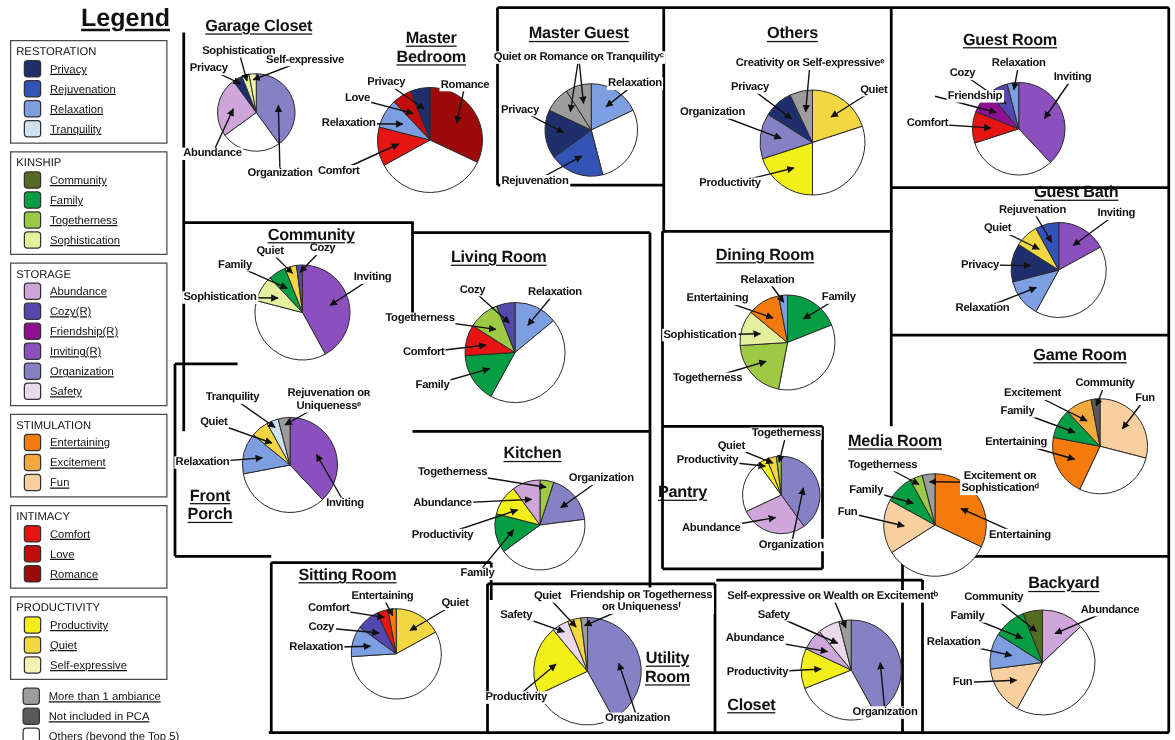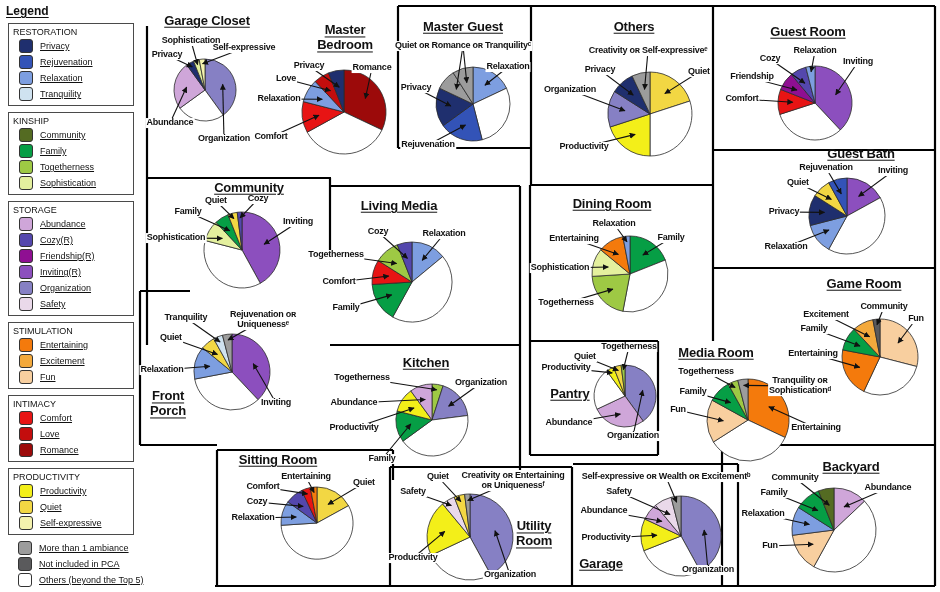--- a/index.html
+++ b/index.html
@@ -9,22 +9,22 @@
   #plan{position:absolute;left:0;top:0;}
   #labels{position:absolute;inset:0;pointer-events:none;}
   .room-title{position:absolute;transform:translate(-50%,-50%);font-weight:bold;
       font-size:13px;line-height:1.12;text-align:center;white-space:pre-line;
       text-decoration:underline;text-underline-offset:2px;letter-spacing:-0.2px;}
   .lbl{position:absolute;transform:translate(-50%,-50%);font-size:9px;font-weight:bold;
       letter-spacing:-0.25px;line-height:1.1;text-align:center;white-space:pre;
       background:#fff;padding:0 1px;}
   
   #legend{position:absolute;left:6px;top:2px;width:130px;}
-  #legend-title{font-size:12px;font-weight:bold;text-decoration:underline;
-      text-underline-offset:2px;text-align:left;margin:2px 0 5px 0;}
+  #legend-title{font-size:20px;font-weight:bold;text-decoration:underline;
+      text-underline-offset:2px;text-align:right;margin:2px 0 5px 0;}
   .lgroup{border:1.5px solid #4a4a4a;background:#fff;padding:3px 4px 2px 4px;margin:0 2px 6px 2px;}
   .lg-head{font-size:9px;letter-spacing:0;margin:0 0 2px 0;}
   .lg-item{display:flex;align-items:center;gap:7px;margin:2px 0 2px 6px;height:14px;}
   .sw{width:12px;height:12px;border:1px solid #333;border-radius:3px;flex:0 0 auto;}
   .lg-label{font-size:9px;text-decoration:underline;white-space:nowrap;}
   #legend-extras{margin:6px 0 0 12px;}
   #legend-extras .lg-item{margin-left:0;}
 </style>
 </head>
 <body>
@@ -330,61 +330,61 @@
       <div class="lbl" style="left: 463px; top: 46px;">Quiet ᴏʀ Romance ᴏʀ Tranquilityᶜ</div>
       <div class="room-title" style="left: 463px; top: 27px;">Master Guest</div>
       <div class="lbl" style="left: 699px; top: 72px;">Quiet</div>
       <div class="lbl" style="left: 584px; top: 147px;">Productivity</div>
       <div class="lbl" style="left: 570px; top: 90px;">Organization</div>
       <div class="lbl" style="left: 600px; top: 70px;">Privacy</div>
       <div class="lbl" style="left: 648px; top: 51px;">Creativity ᴏʀ Self-expressiveᵉ</div>
       <div class="room-title" style="left: 634px; top: 27px;">Others</div>
       <div class="lbl" style="left: 858px; top: 62px;">Inviting</div>
       <div class="lbl" style="left: 742px; top: 99px;">Comfort</div>
-      <div class="lbl" style="left: 752px; top: 77px;">Friendship</div>
+      <div class="lbl" style="left: 780px; top: 77px;">Friendship</div>
       <div class="lbl" style="left: 770px; top: 59px;">Cozy</div>
       <div class="lbl" style="left: 815px; top: 51px;">Relaxation</div>
       <div class="room-title" style="left: 808px; top: 32px;">Guest Room</div>
       <div class="lbl" style="left: 893px; top: 171px;">Inviting</div>
       <div class="lbl" style="left: 786px; top: 247px;">Relaxation</div>
       <div class="lbl" style="left: 784px; top: 212px;">Privacy</div>
       <div class="lbl" style="left: 798px; top: 183px;">Quiet</div>
       <div class="lbl" style="left: 826px; top: 168px;">Rejuvenation</div>
       <div class="room-title" style="left: 861px; top: 154px;">Guest Bath</div>
       <div class="lbl" style="left: 916px; top: 319px;">Fun</div>
       <div class="lbl" style="left: 813px; top: 354px;">Entertaining</div>
       <div class="lbl" style="left: 814px; top: 329px;">Family</div>
       <div class="lbl" style="left: 826px; top: 315px;">Excitement</div>
       <div class="lbl" style="left: 884px; top: 307px;">Community</div>
       <div class="room-title" style="left: 864px; top: 284px;">Game Room</div>
       <div class="lbl" style="left: 816px; top: 428px;">Entertaining</div>
       <div class="lbl" style="left: 678px; top: 410px;">Fun</div>
       <div class="lbl" style="left: 693px; top: 392px;">Family</div>
       <div class="lbl" style="left: 706px; top: 372px;">Togetherness</div>
-      <div class="lbl" style="left: 800px; top: 386px;">Tranquility ᴏʀ
+      <div class="lbl" style="left: 800px; top: 386px;">Excitement ᴏʀ
 Sophisticationᵈ</div>
       <div class="room-title" style="left: 716px; top: 353px;">Media Room</div>
       <div class="lbl" style="left: 888px; top: 488px;">Abundance</div>
       <div class="lbl" style="left: 770px; top: 546px;">Fun</div>
       <div class="lbl" style="left: 763px; top: 514px;">Relaxation</div>
       <div class="lbl" style="left: 774px; top: 493px;">Family</div>
       <div class="lbl" style="left: 795px; top: 478px;">Community</div>
       <div class="room-title" style="left: 851px; top: 467px;">Backyard</div>
       <div class="lbl" style="left: 298px; top: 222px;">Inviting</div>
       <div class="lbl" style="left: 176px; top: 238px;">Sophistication</div>
       <div class="lbl" style="left: 188px; top: 212px;">Family</div>
       <div class="lbl" style="left: 216px; top: 201px;">Quiet</div>
       <div class="lbl" style="left: 258px; top: 199px;">Cozy</div>
       <div class="room-title" style="left: 249px; top: 188px;">Community</div>
       <div class="lbl" style="left: 444px; top: 234px;">Relaxation</div>
       <div class="lbl" style="left: 346px; top: 308px;">Family</div>
       <div class="lbl" style="left: 339px; top: 282px;">Comfort</div>
       <div class="lbl" style="left: 336px; top: 255px;">Togetherness</div>
       <div class="lbl" style="left: 378px; top: 232px;">Cozy</div>
-      <div class="room-title" style="left: 399px; top: 206px;">Living Media</div>
+      <div class="room-title" style="left: 399px; top: 206px;">Living Room</div>
       <div class="lbl" style="left: 671px; top: 238px;">Family</div>
       <div class="lbl" style="left: 566px; top: 303px;">Togetherness</div>
       <div class="lbl" style="left: 560px; top: 268px;">Sophistication</div>
       <div class="lbl" style="left: 574px; top: 239px;">Entertaining</div>
       <div class="lbl" style="left: 614px; top: 224px;">Relaxation</div>
       <div class="room-title" style="left: 612px; top: 204px; text-decoration: underline;">Dining Room</div>
       <div class="lbl" style="left: 276px; top: 403px;">Inviting</div>
       <div class="lbl" style="left: 162px; top: 370px;">Relaxation</div>
       <div class="lbl" style="left: 171px; top: 338px;">Quiet</div>
       <div class="lbl" style="left: 186px; top: 318px;">Tranquility</div>
@@ -396,41 +396,41 @@
       <div class="lbl" style="left: 481px; top: 383px;">Organization</div>
       <div class="lbl" style="left: 382px; top: 459px;">Family</div>
       <div class="lbl" style="left: 354px; top: 428px;">Productivity</div>
       <div class="lbl" style="left: 354px; top: 403px;">Abundance</div>
       <div class="room-title" style="left: 426px; top: 363px;">Kitchen</div>
       <div class="lbl" style="left: 633px; top: 436px;">Organization</div>
       <div class="lbl" style="left: 569px; top: 423px;">Abundance</div>
       <div class="lbl" style="left: 566px; top: 368px;">Productivity</div>
       <div class="lbl" style="left: 585px; top: 357px;">Quiet</div>
       <div class="lbl" style="left: 629px; top: 347px;">Togetherness</div>
-      <div class="room-title" style="left: 570px; top: 394px;">Pantry</div>
+      <div class="room-title" style="left: 546px; top: 394px;">Pantry</div>
       <div class="lbl" style="left: 364px; top: 483px;">Quiet</div>
       <div class="lbl" style="left: 253px; top: 518px;">Relaxation</div>
       <div class="lbl" style="left: 257px; top: 502px;">Cozy</div>
       <div class="lbl" style="left: 263px; top: 487px;">Comfort</div>
       <div class="lbl" style="left: 306px; top: 477px;">Entertaining</div>
       <div class="room-title" style="left: 278px; top: 460px;">Sitting Room</div>
       <div class="lbl" style="left: 510px; top: 575px;">Organization</div>
       <div class="lbl" style="left: 413px; top: 558px;">Productivity</div>
       <div class="lbl" style="left: 413px; top: 492px;">Safety</div>
       <div class="lbl" style="left: 438px; top: 477px;">Quiet</div>
-      <div class="lbl" style="left: 513px; top: 481px;">Creativity ᴏʀ Entertaining
+      <div class="lbl" style="left: 513px; top: 481px;">Friendship ᴏʀ Togetherness
 ᴏʀ Uniquenessᶠ</div>
       <div class="room-title" style="left: 534px; top: 534px;">Utility
 Room</div>
       <div class="lbl" style="left: 708px; top: 570px;">Organization</div>
       <div class="lbl" style="left: 606px; top: 538px;">Productivity</div>
       <div class="lbl" style="left: 604px; top: 511px;">Abundance</div>
       <div class="lbl" style="left: 619px; top: 492px;">Safety</div>
       <div class="lbl" style="left: 666px; top: 477px;">Self-expressive ᴏʀ Wealth ᴏʀ Excitementᵇ</div>
-      <div class="room-title" style="left: 601px; top: 564px;">Garage</div>
+      <div class="room-title" style="left: 601px; top: 564px;">Closet</div>
     </div>
 
   <aside id="legend">
     <div id="legend-title">Legend</div>
     <div id="legend-groups">
         <div class="lgroup">
           <div class="lg-head">RESTORATION</div>
           <div class="lg-item">
             <div class="sw" style="background: rgb(31, 47, 110);"></div>
             <div class="lg-label">Privacy</div>

